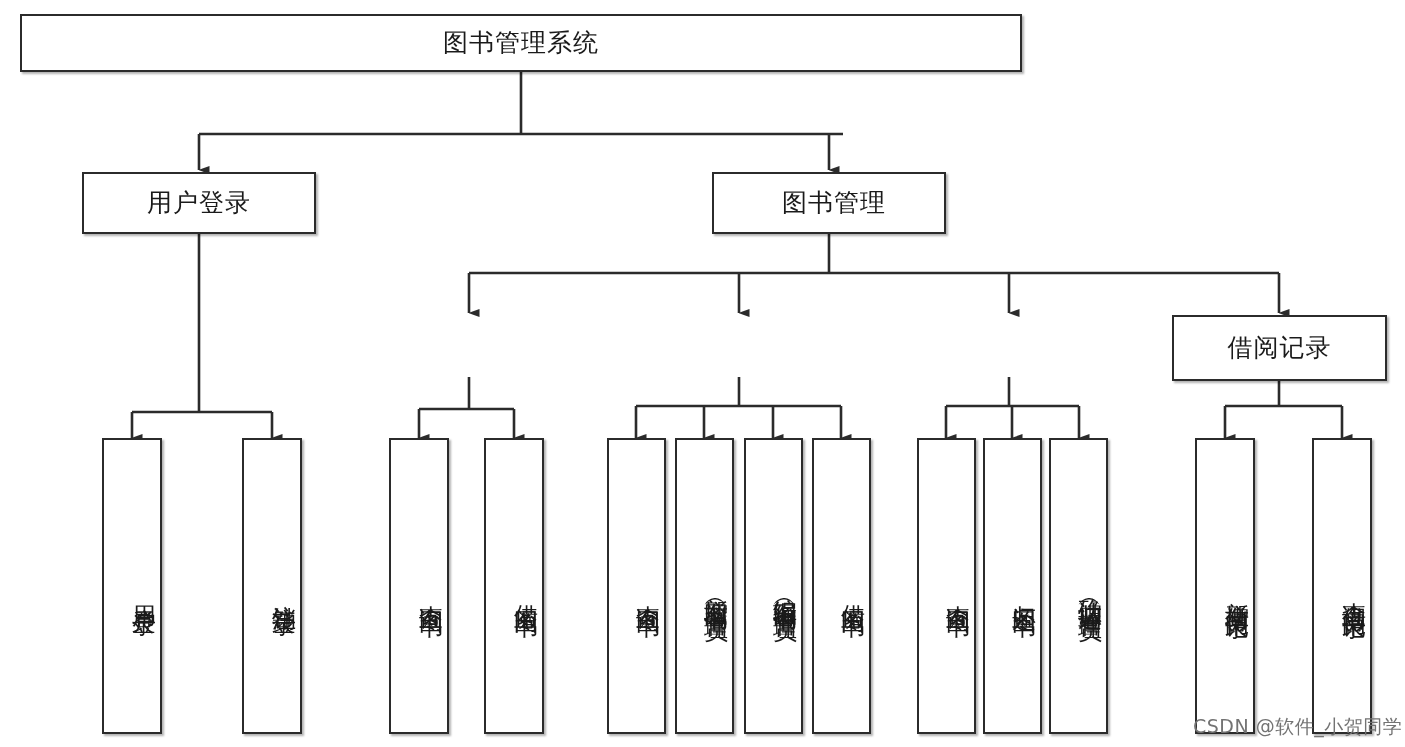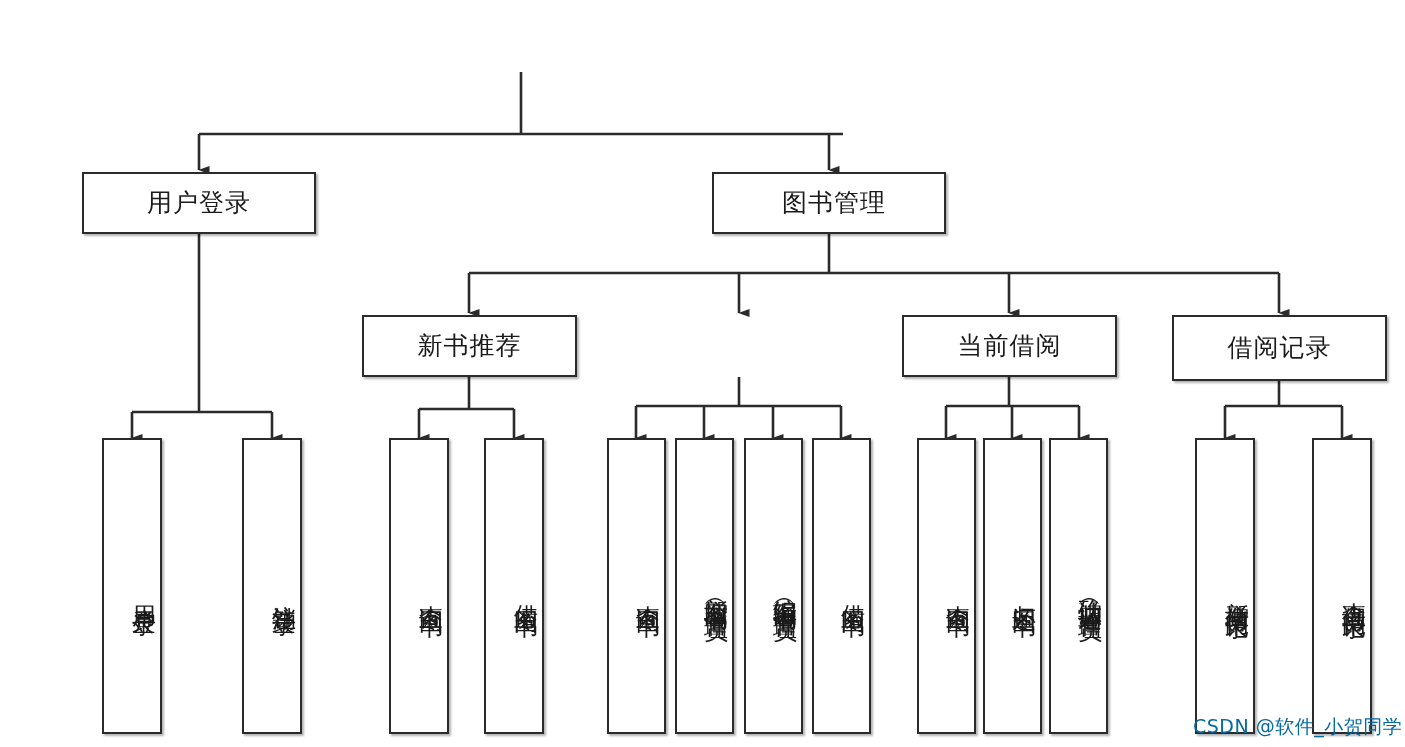--- a/index.html
+++ b/index.html
@@ -50,21 +50,21 @@
     align-items: flex-start;
     justify-content: center;
   }
   .node.vert .vtext {
     writing-mode: vertical-rl;
     text-orientation: upright;
     display: block;
   }
   .watermark {
     position: absolute;
-    color: #0369a1;
+    color: #737373;
     font-size: 19px;
     letter-spacing: 0.5px;
     white-space: nowrap;
     user-select: none;
   }
 </style>
 </head>
 <body>
 
 <div id="canvas">
@@ -112,34 +112,31 @@
       <path d="M1012,406 L1012,438" marker-end="url(#arrow)"></path>
       <path d="M1079,406 L1079,438" marker-end="url(#arrow)"></path>
 
       <path d="M1279,377 L1279,406"></path>
       <path d="M1225,406 L1342,406"></path>
       <path d="M1225,406 L1225,438" marker-end="url(#arrow)"></path>
       <path d="M1342,406 L1342,438" marker-end="url(#arrow)"></path>
     </g>
   </svg>
 
+  <div class="node horiz" style="left:20px; top:14px; width:1002px; height:58px;">
+    <span>图书管理系统</span>
+  </div>
 
   <div class="node horiz" style="left:82px; top:172px; width:234px; height:62px;">
     <span>用户登录</span>
   </div>
   <div class="node horiz" style="left:712px; top:172px; width:234px; height:62px;padding-left:10px;">
     <span>图书管理</span>
   </div>
 
-  <div class="node horiz" style="left:362px; top:315px; width:215px; height:62px;">
-    <span>新书推荐</span>
-  </div>
-  <div class="node horiz" style="left:902px; top:315px; width:215px; height:62px;">
-    <span>当前借阅</span>
-  </div>
   <div class="node horiz" style="left:1172px; top:315px; width:215px; height:66px;">
     <span>借阅记录</span>
   </div>
 
   <div class="node vert" style="left:102px; top:438px; width:60px; height:296px;">
     <span class="vtext">用户登录</span>
   </div>
   <div class="node vert" style="left:242px; top:438px; width:60px; height:296px;">
     <span class="vtext">注销登录</span>
   </div>

